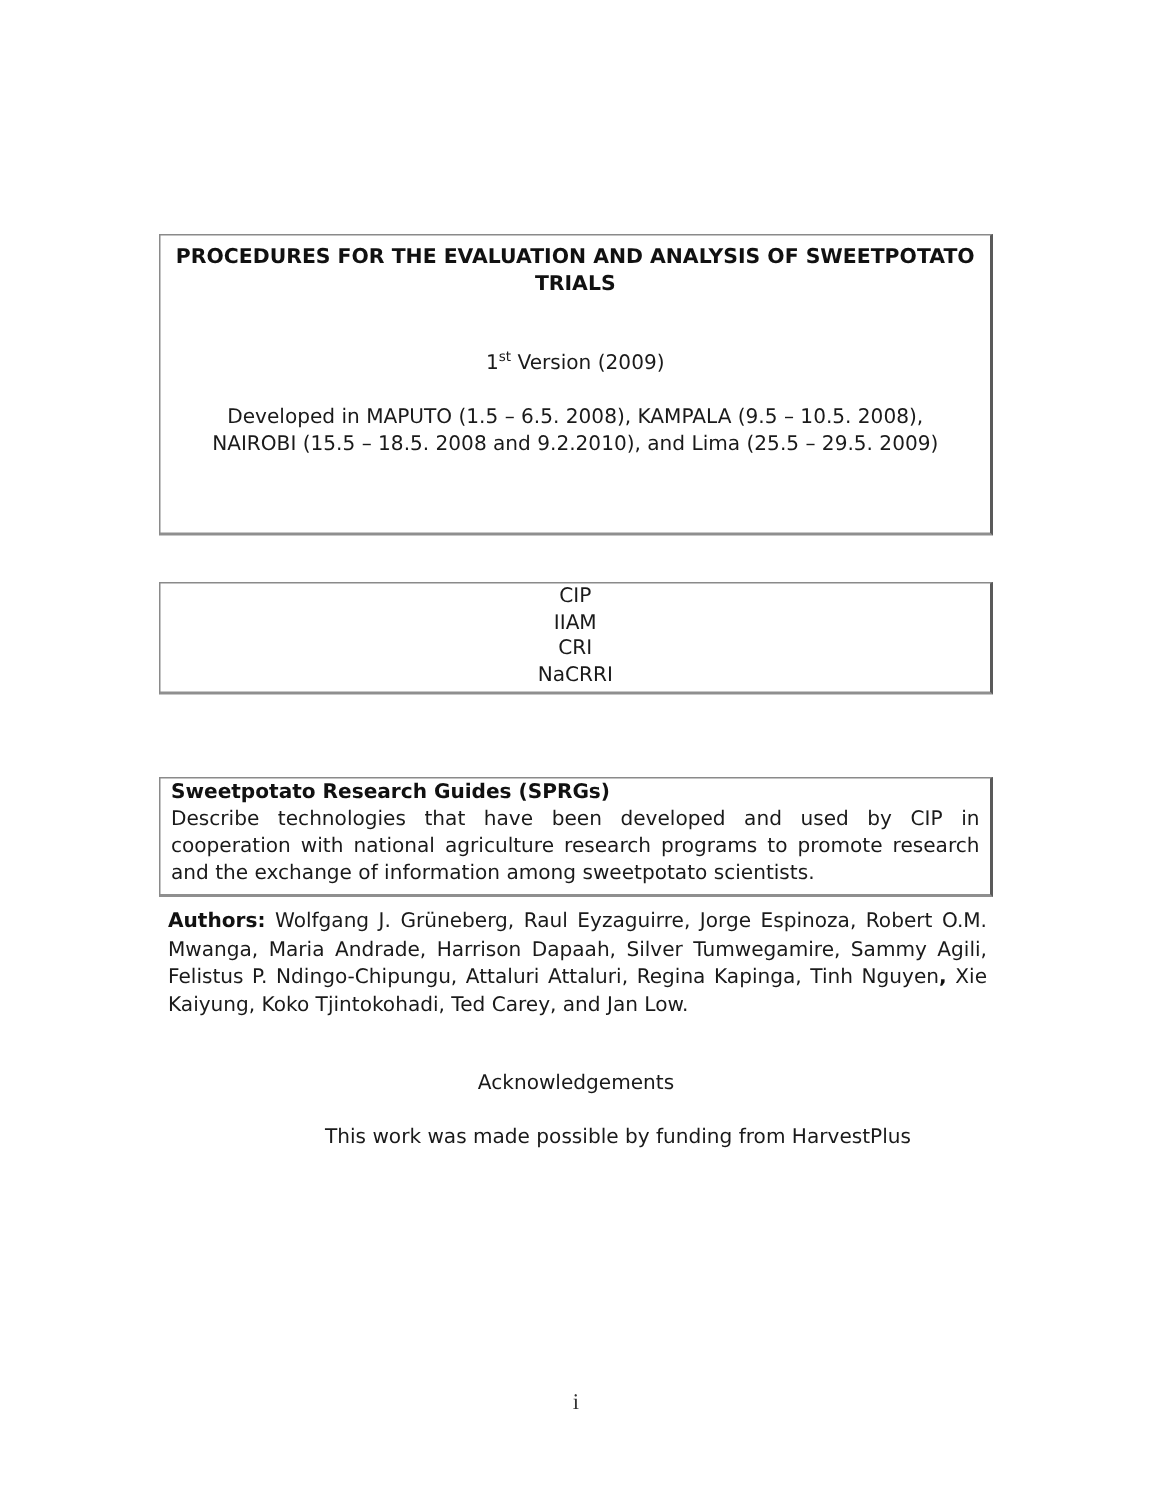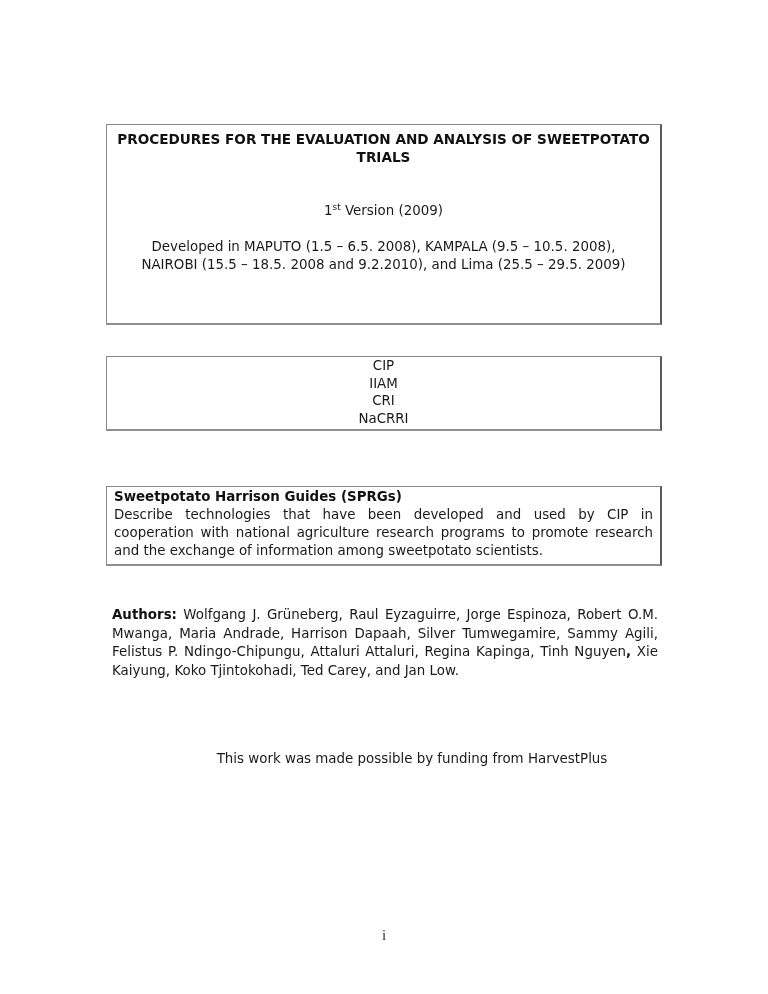--- a/index.html
+++ b/index.html
@@ -25,20 +25,21 @@
     }
     .box {
       position: absolute;
       left: 106px;
       width: 556px;
       box-sizing: border-box;
       border-top: 1px solid #8a8a8a;
       border-left: 1px solid #8a8a8a;
       border-right: 2px solid #5a5a5a;
       border-bottom: 2px solid #8f8f8f;
+      margin-top: 32px;
     }
     .title-box {
       top: 124px;
       height: 201px;
       text-align: center;
       padding-top: 5px;
     }
     .title {
       font-weight: bold;
       font-size: 13.6px;
@@ -129,23 +130,24 @@
   </div>
 
   <div class="box inst-box">
     <div>CIP</div>
     <div>IIAM</div>
     <div>CRI</div>
     <div>NaCRRI</div>
   </div>
 
   <div class="box sprg-box">
-    <div class="sprg-title">Sweetpotato Harrison Guides (SPRGs)</div>
+    <div class="sprg-title">Sweetpotato Research Guides (SPRGs)</div>
     <div class="sprg-desc">Describe technologies that have been developed and used by CIP in cooperation with national agriculture research programs to promote research and the exchange of information among sweetpotato scientists.</div>
   </div>
 
   <div class="authors"><b>Authors:</b><span> Wolfgang J. Grüneberg, Raul Eyzaguirre, Jorge Espinoza, Robert O.M. Mwanga, Maria Andrade, Harrison Dapaah, Silver Tumwegamire, Sammy Agili, Felistus P. Ndingo-Chipungu, Attaluri Attaluri, Regina Kapinga, Tinh Nguyen</span><b>,</b><span> Xie Kaiyung, Koko Tjintokohadi, Ted Carey, and Jan Low.</span></div>
 
+  <div class="ack-title">Acknowledgements</div>
   <div class="ack-text">This work was made possible by funding from HarvestPlus</div>
 
   <div class="page-num">i</div>
 
 </div>
 
 </body></html>

